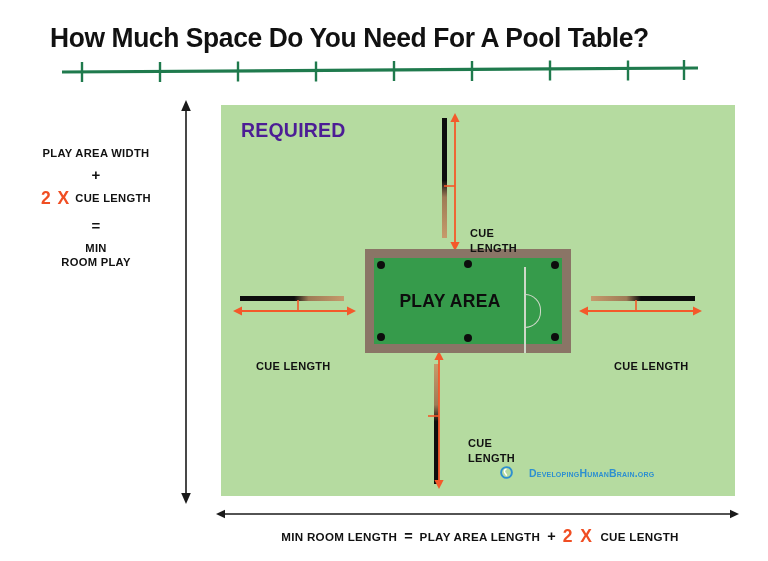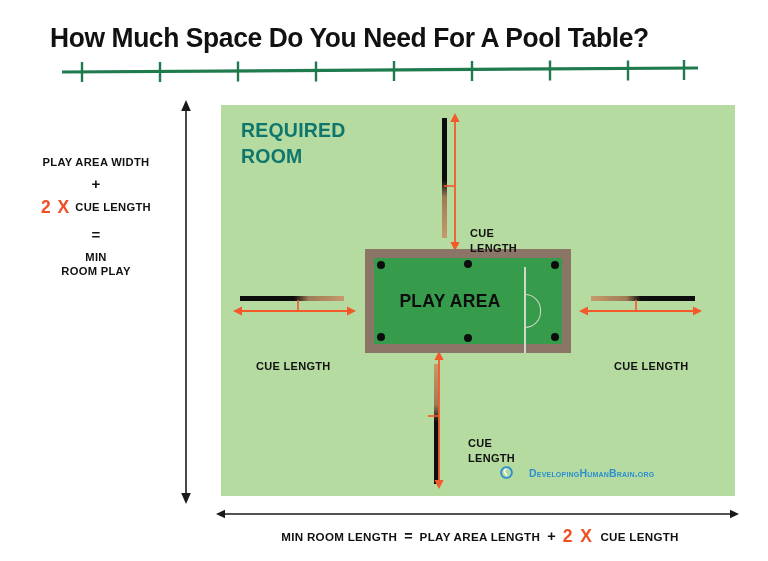--- a/index.html
+++ b/index.html
@@ -21,27 +21,27 @@
   
   .ruler{position:absolute;left:60px;top:58px;width:640px;height:26px;}
 
   
   .room{
     position:absolute;left:221px;top:105px;width:514px;height:391px;
     background:#b5dba0;
   }
   .room-label{
     position:absolute;left:20px;top:12px;
-    font-size:19.5px;font-weight:bold;color:#0f766e;
-    line-height:1.34;letter-spacing:0.2px;
+    font-size:19.5px;font-weight:bold;color:#4c1d95;
+    line-height:1.34;letter-spacing:0.2px;text-align:center;
   }
 
   
   .left-formula{
-    position:absolute;left:16px;top:156px;width:160px;
+    position:absolute;left:16px;top:147px;width:160px;
     text-align:center;color:#111111;
   }
   .lf-row{font-size:11.2px;font-weight:bold;letter-spacing:0.3px;line-height:1.15;}
   .lf-op{font-size:15px;font-weight:bold;margin:7px 0 6px;line-height:1;}
   .lf-op.eq{margin:9px 0 7px;}
   .lf-mix{display:flex;align-items:center;justify-content:center;gap:5px;}
   .lf-2x{color:#f04e23;font-size:17.5px;font-weight:bold;letter-spacing:1px;}
   .lf-cue{font-size:11.2px;font-weight:bold;letter-spacing:0.3px;}
   .lf-min{margin-top:8px;font-size:11.2px;font-weight:bold;line-height:1.35;letter-spacing:0.3px;}
 
@@ -150,21 +150,20 @@
 
   <svg class="v-measure" viewBox="0 0 28 408">
     <line x1="14" y1="10" x2="14" y2="398" stroke="#1a1a1a" stroke-width="1.6"></line>
     <polygon points="14,2 9.2,13 18.8,13" fill="#1a1a1a"></polygon>
     <polygon points="14,406 9.2,395 18.8,395" fill="#1a1a1a"></polygon>
   </svg>
 
   <div class="room">
     <div class="room-label">
       <div>REQUIRED</div>
-      <div>ROOM</div>
     </div>
   </div>
 
   <div class="cue cue-h cue-left"></div>
   <div class="cue cue-h cue-right"></div>
   <div class="cue cue-v cue-top"></div>
   <div class="cue cue-v cue-bottom"></div>
 
   <svg class="arrow-svg ar-left" viewBox="0 0 125 22">
     <line x1="8" y1="11" x2="117" y2="11" stroke="#f4592a" stroke-width="1.8"></line>

